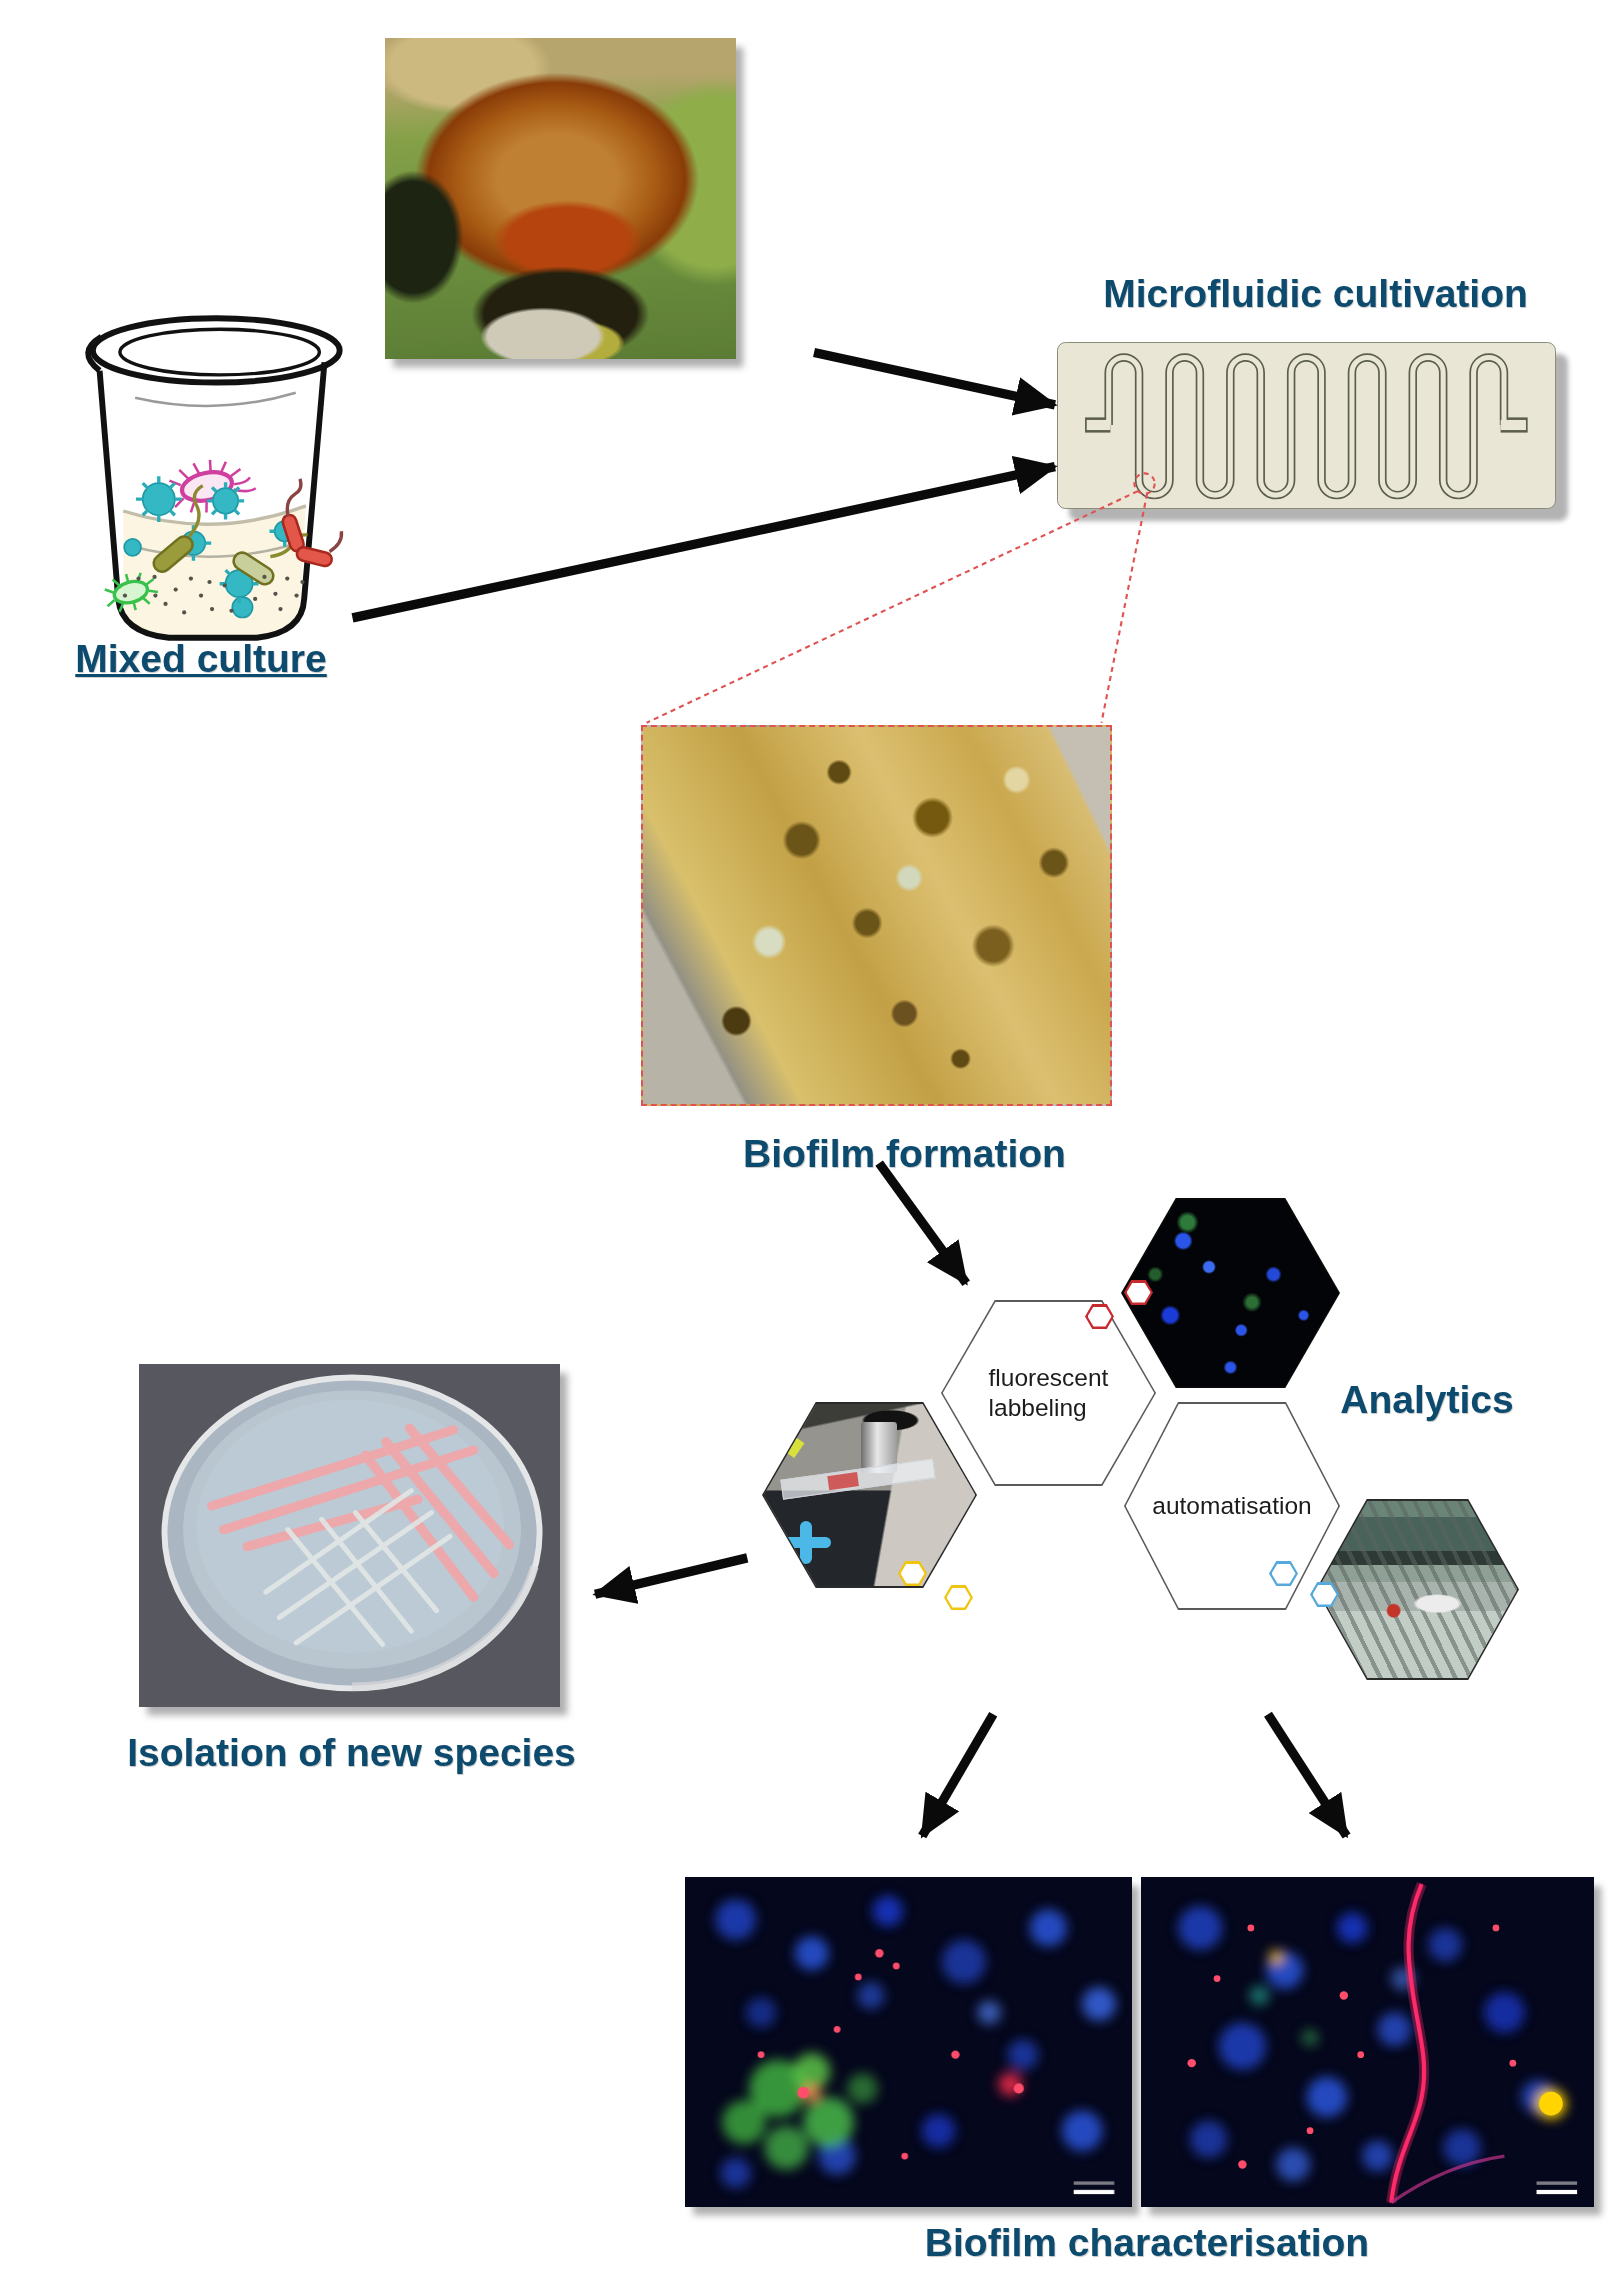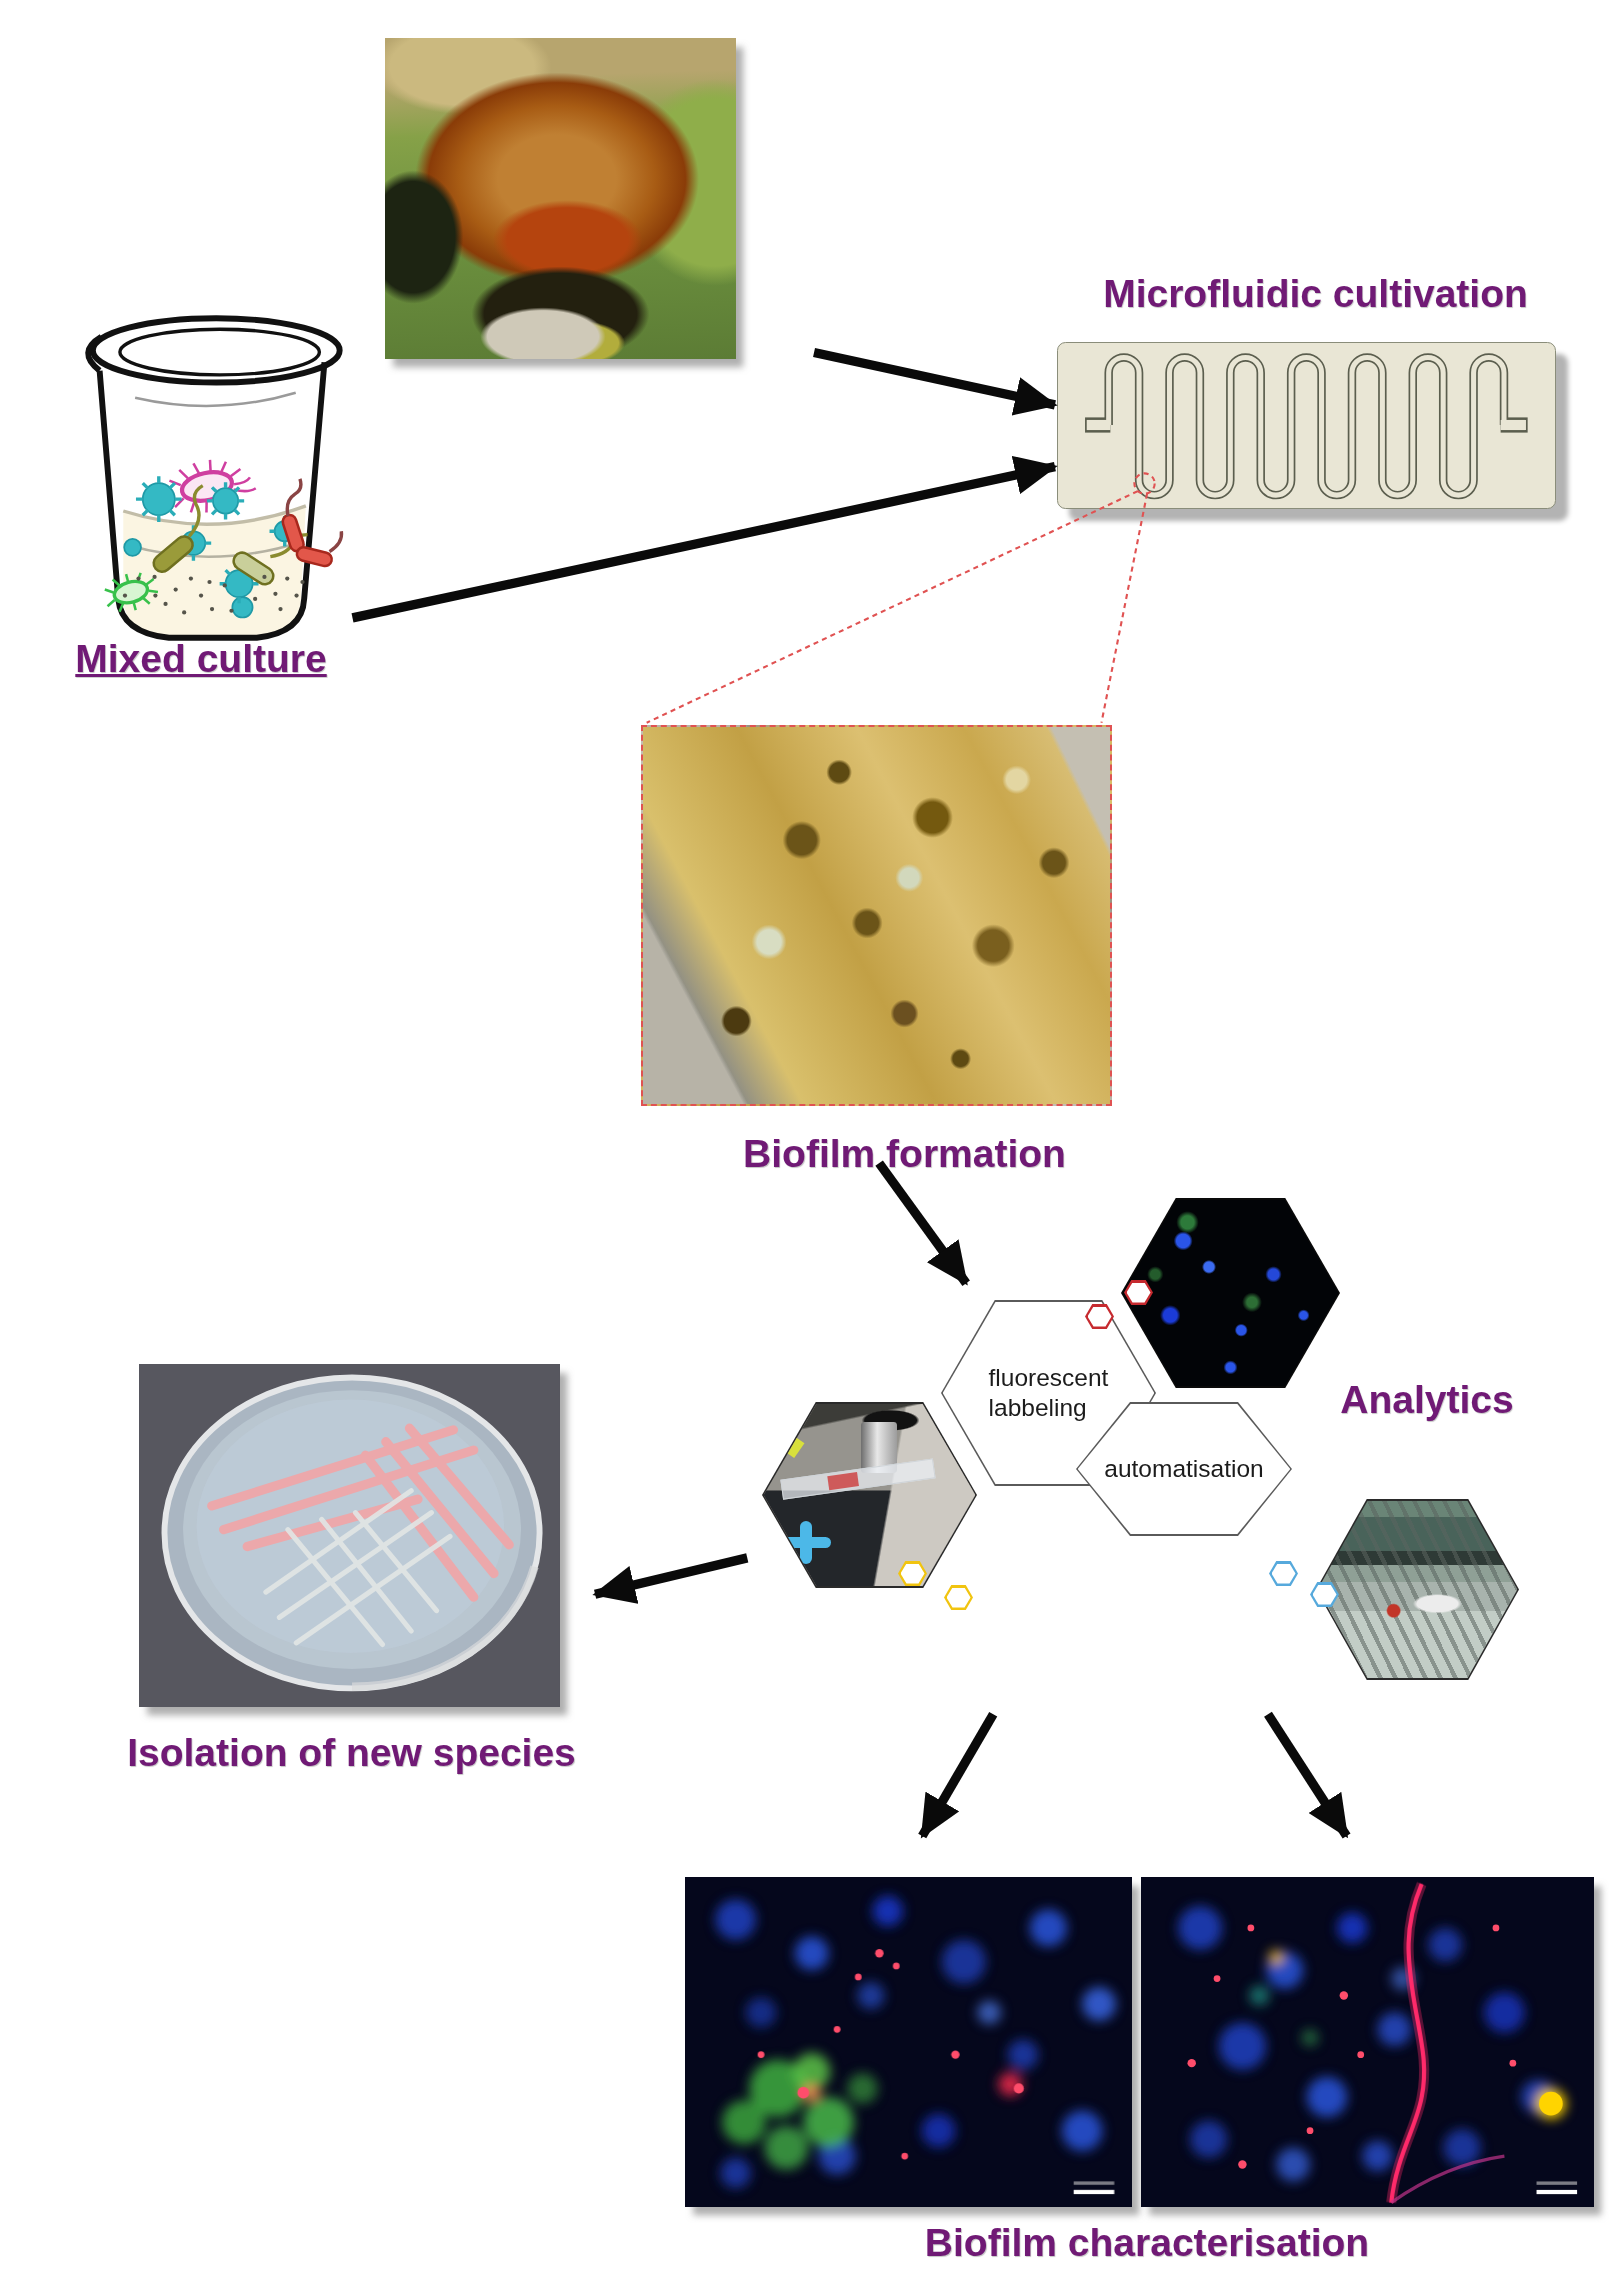--- a/index.html
+++ b/index.html
@@ -1,19 +1,19 @@
 <!DOCTYPE html>
 <html style="font-size:13.5px"><head>
 <meta charset="utf-8">
 <style>
   html,body{margin:0;padding:0;background:#fff;}
   .canvas{position:relative;width:1623px;height:2295px;background:#ffffff;overflow:hidden;
           font-family:"Liberation Sans", sans-serif;}
   .abs{position:absolute;}
-  .label{position:absolute;font-weight:bold;color:#701a75;text-align:center;
+  .label{position:absolute;font-weight:bold;color:#0c4a6e;text-align:center;
          font-family:"Liberation Sans", sans-serif;text-shadow:0.8px 0.8px 0.8px rgba(90,90,90,.35);}
   .lbl-main{font-size:39px;line-height:44px;}
   
   .photo{position:absolute;box-shadow:7.6px 8.5px 6.8px rgba(120,120,120,.6);}
   .env-photo{left:385px;top:38px;width:351px;height:321px;
     background:
       radial-gradient(ellipse 101px 47px at 45% 93%, #cfc9b8 0 55%, rgba(0,0,0,0) 62%),
       radial-gradient(ellipse 80px 36px at 54% 95%, #b2ad3c 0 55%, rgba(0,0,0,0) 63%),
       radial-gradient(ellipse 127px 68px at 50% 86%, #23200f 0 60%, rgba(0,0,0,0) 70%),
       radial-gradient(ellipse 76px 101px at 8% 62%, #1d2412 0 55%, rgba(0,0,0,0) 66%),
@@ -244,21 +244,21 @@
         <div>fluorescent</div>
         <div>labbeling</div>
       </div>
     </div>
   </div>
 
   <div class="hex hex-outer" style="left:1121px;top:1198px;width:219px;height:190px;background:#0a0a0a;">
     <div class="hex-inner photo-fluor"></div>
   </div>
 
-  <div class="hex hex-outer" style="left:1076px;top:1402px;width:216px;height:134px;">
+  <div class="hex hex-outer" style="left:1124px;top:1402px;width:216px;height:208px;">
     <div class="hex-inner">
       <div class="hex-text">automatisation</div>
     </div>
   </div>
 
 
   <div class="hex hex-outer" style="left:762px;top:1402px;width:215px;height:186px;background:#2a2a2a;">
     <div class="hex-inner photo-scope">
       <div class="scope-sticker"></div>
       <div class="scope-cyl"></div>

